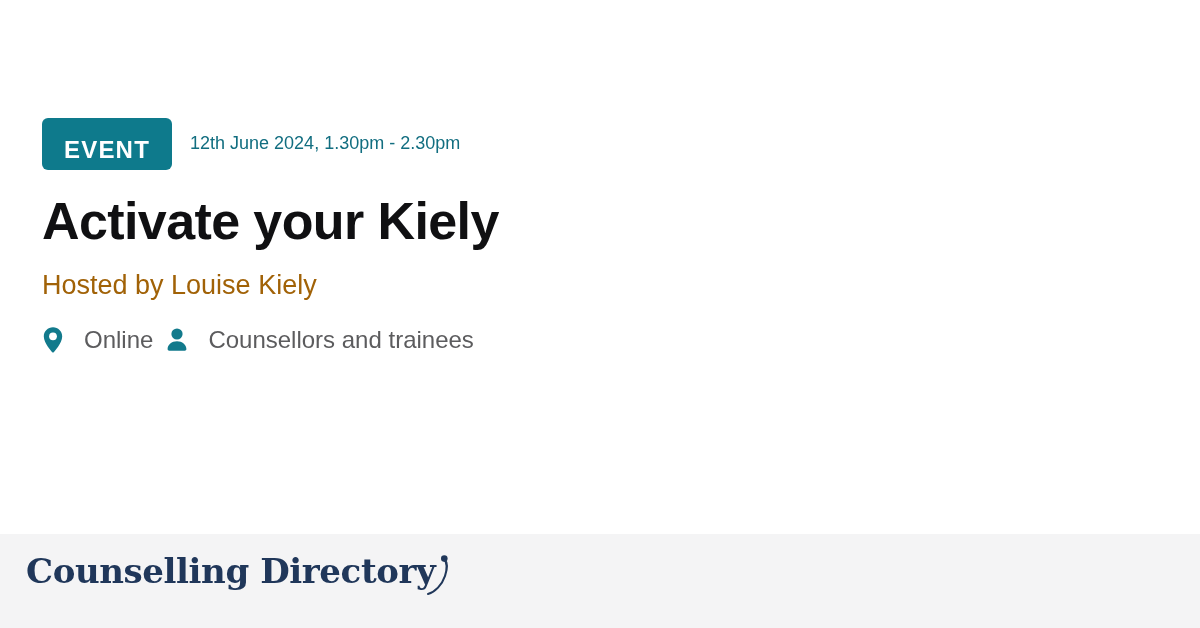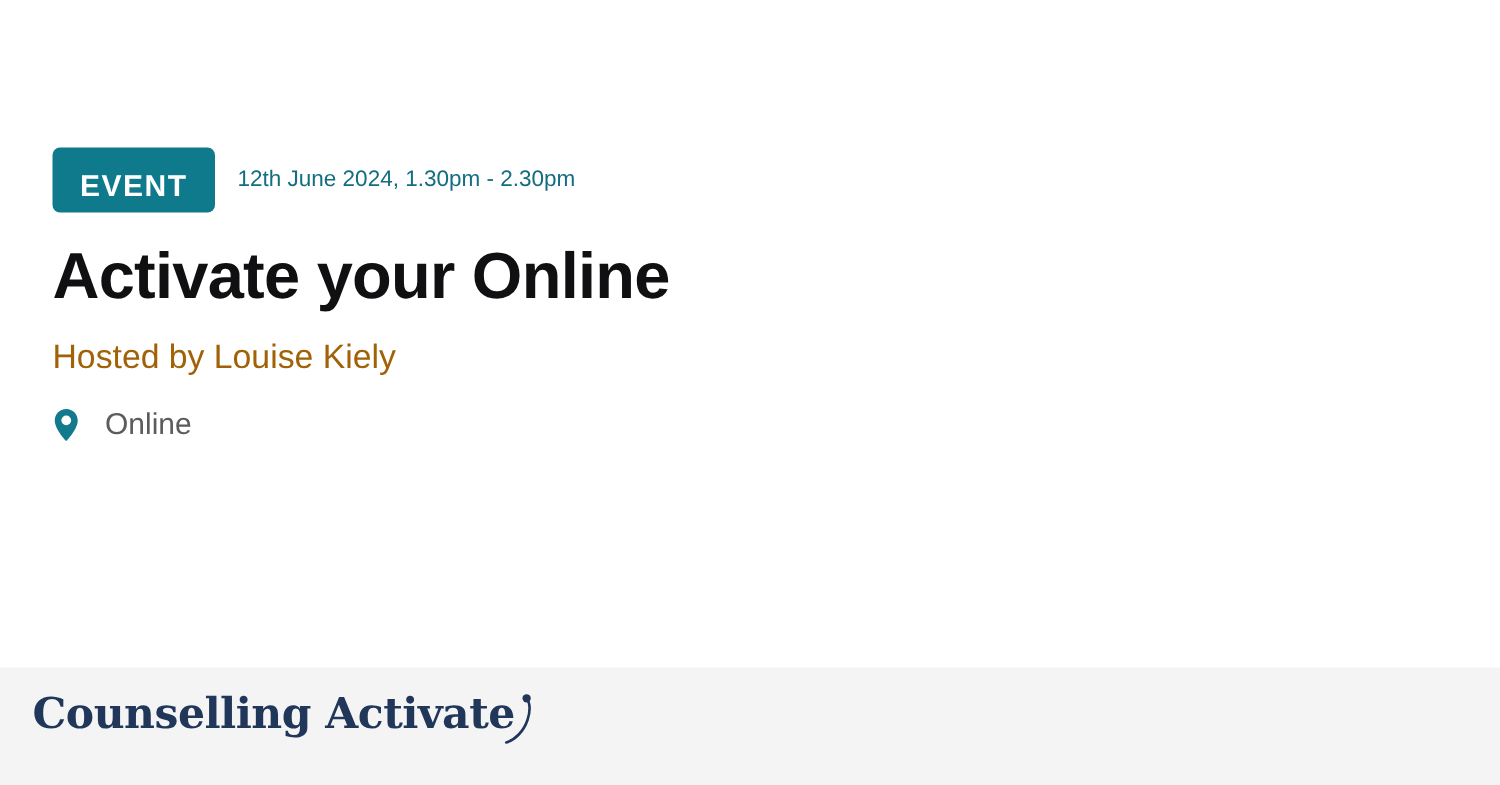--- a/index.html
+++ b/index.html
@@ -158,44 +158,53 @@
 <body>
 
 <div class="card">
   <div class="content">
 
     <div class="meta-row">
       <span class="badge">EVENT</span>
       <span class="event-date">12th June 2024, 1.30pm - 2.30pm</span>
     </div>
 
-    <h1 class="title">Activate your Online</h1>
+    <h1 class="title">Activate your Kiely</h1>
 
     <div class="host">Hosted by Louise Kiely</div>
 
     <div class="details">
 
       <div class="detail-row">
         <span class="detail-icon">
           <svg width="22" height="28" viewBox="0 0 22 28" aria-hidden="true">
             <path d="M11 1.2C5.9 1.2 1.8 5.3 1.8 10.4c0 6.6 8.1 15.4 8.45 15.78a1 1 0 0 0 1.5 0C12.1 25.8 20.2 17 20.2 10.4 20.2 5.3 16.1 1.2 11 1.2z" fill="#127a8c"></path>
             <circle cx="11" cy="10.3" r="3.9" fill="#ffffff"></circle>
           </svg>
         </span>
         <span class="detail-label">Online</span>
       </div>
 
+      <div class="detail-row">
+        <span class="detail-icon">
+          <svg width="22" height="26" viewBox="0 0 22 26" aria-hidden="true">
+            <circle cx="11" cy="7" r="5.6" fill="#127a8c"></circle>
+            <path d="M11 14.2c-5.2 0-9.4 3.5-9.4 7.9 0 .9.7 1.6 1.6 1.6h15.6c.9 0 1.6-.7 1.6-1.6 0-4.4-4.2-7.9-9.4-7.9z" fill="#127a8c"></path>
+          </svg>
+        </span>
+        <span class="detail-label">Counsellors and trainees</span>
+      </div>
 
     </div>
   </div>
 </div>
 
 <div class="footer">
   <div class="logo">
-    <span class="logo-text">Counselling Activate</span>
+    <span class="logo-text">Counselling Directory</span>
     <span class="logo-flourish">
       <svg width="30" height="44" viewBox="0 0 30 44" aria-hidden="true">
         <path d="M3 40 C10 38 17 31 20 22 C22.5 14.5 22 8 19.5 5.5" stroke="#20375a" stroke-width="2.1" fill="none" stroke-linecap="round"></path>
         <circle cx="19.3" cy="4.6" r="3.3" fill="#20375a"></circle>
       </svg>
     </span>
   </div>
 </div>
 
 </body></html>

